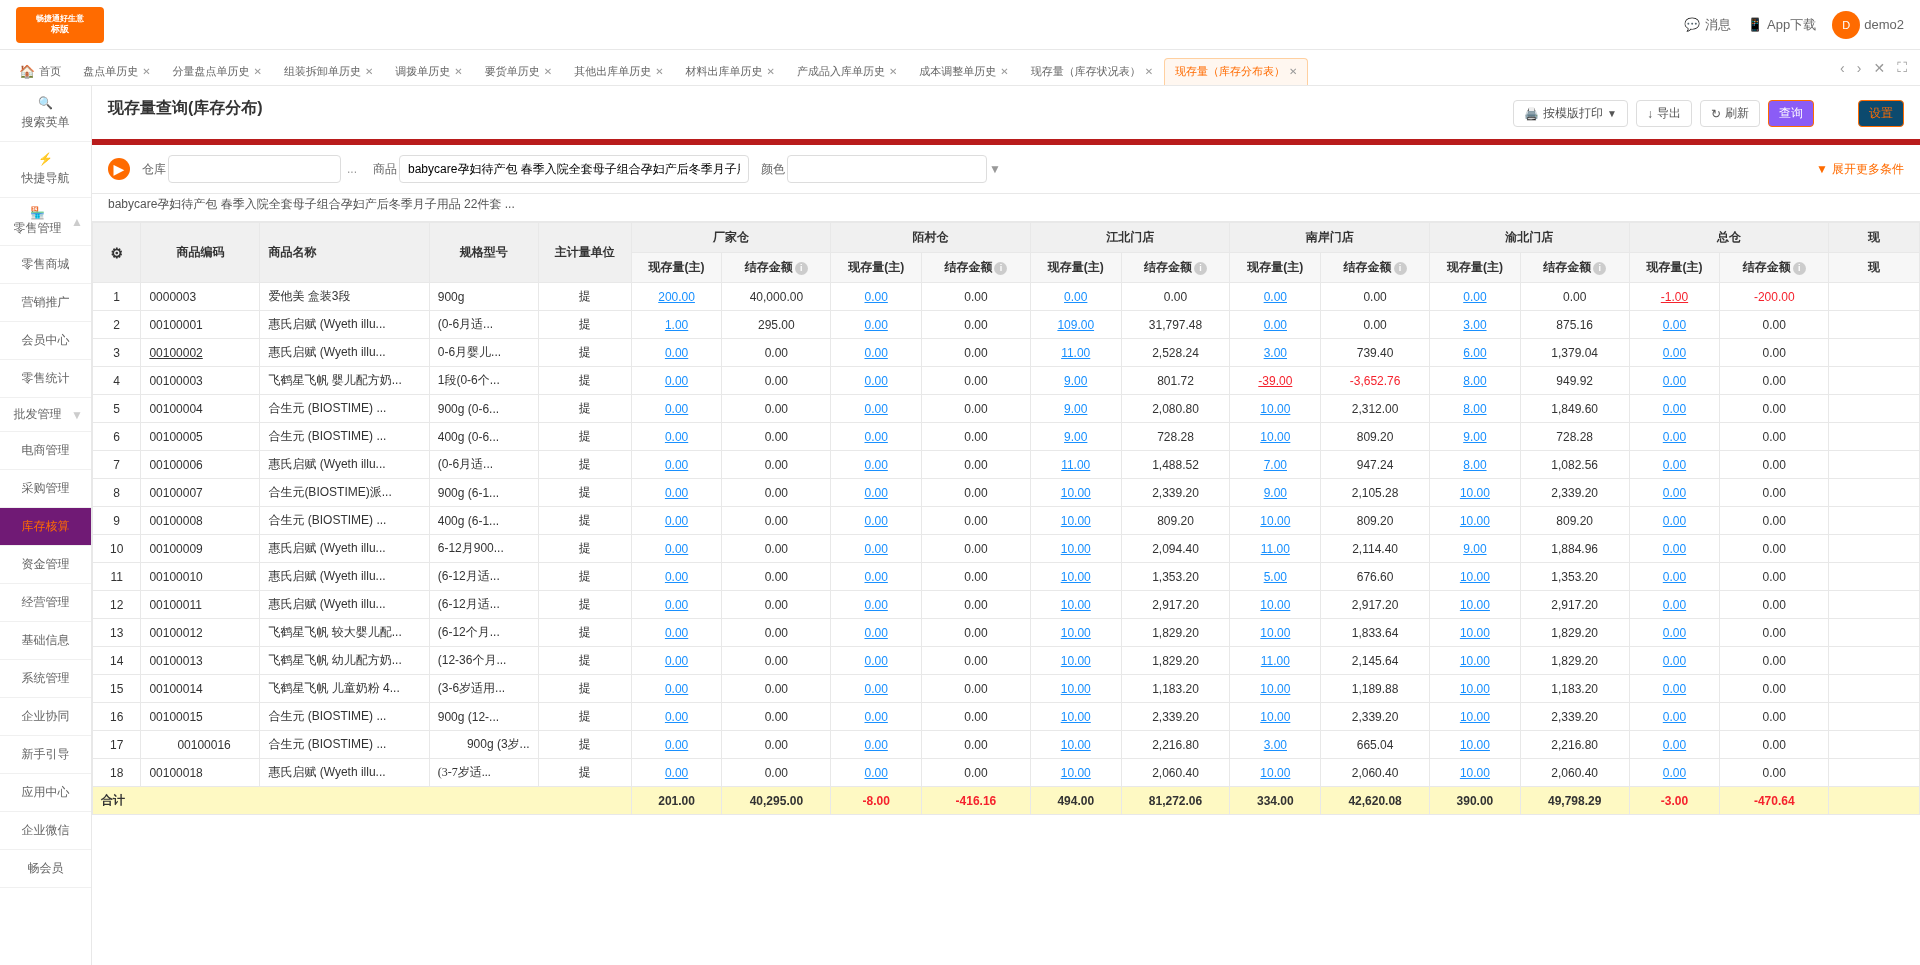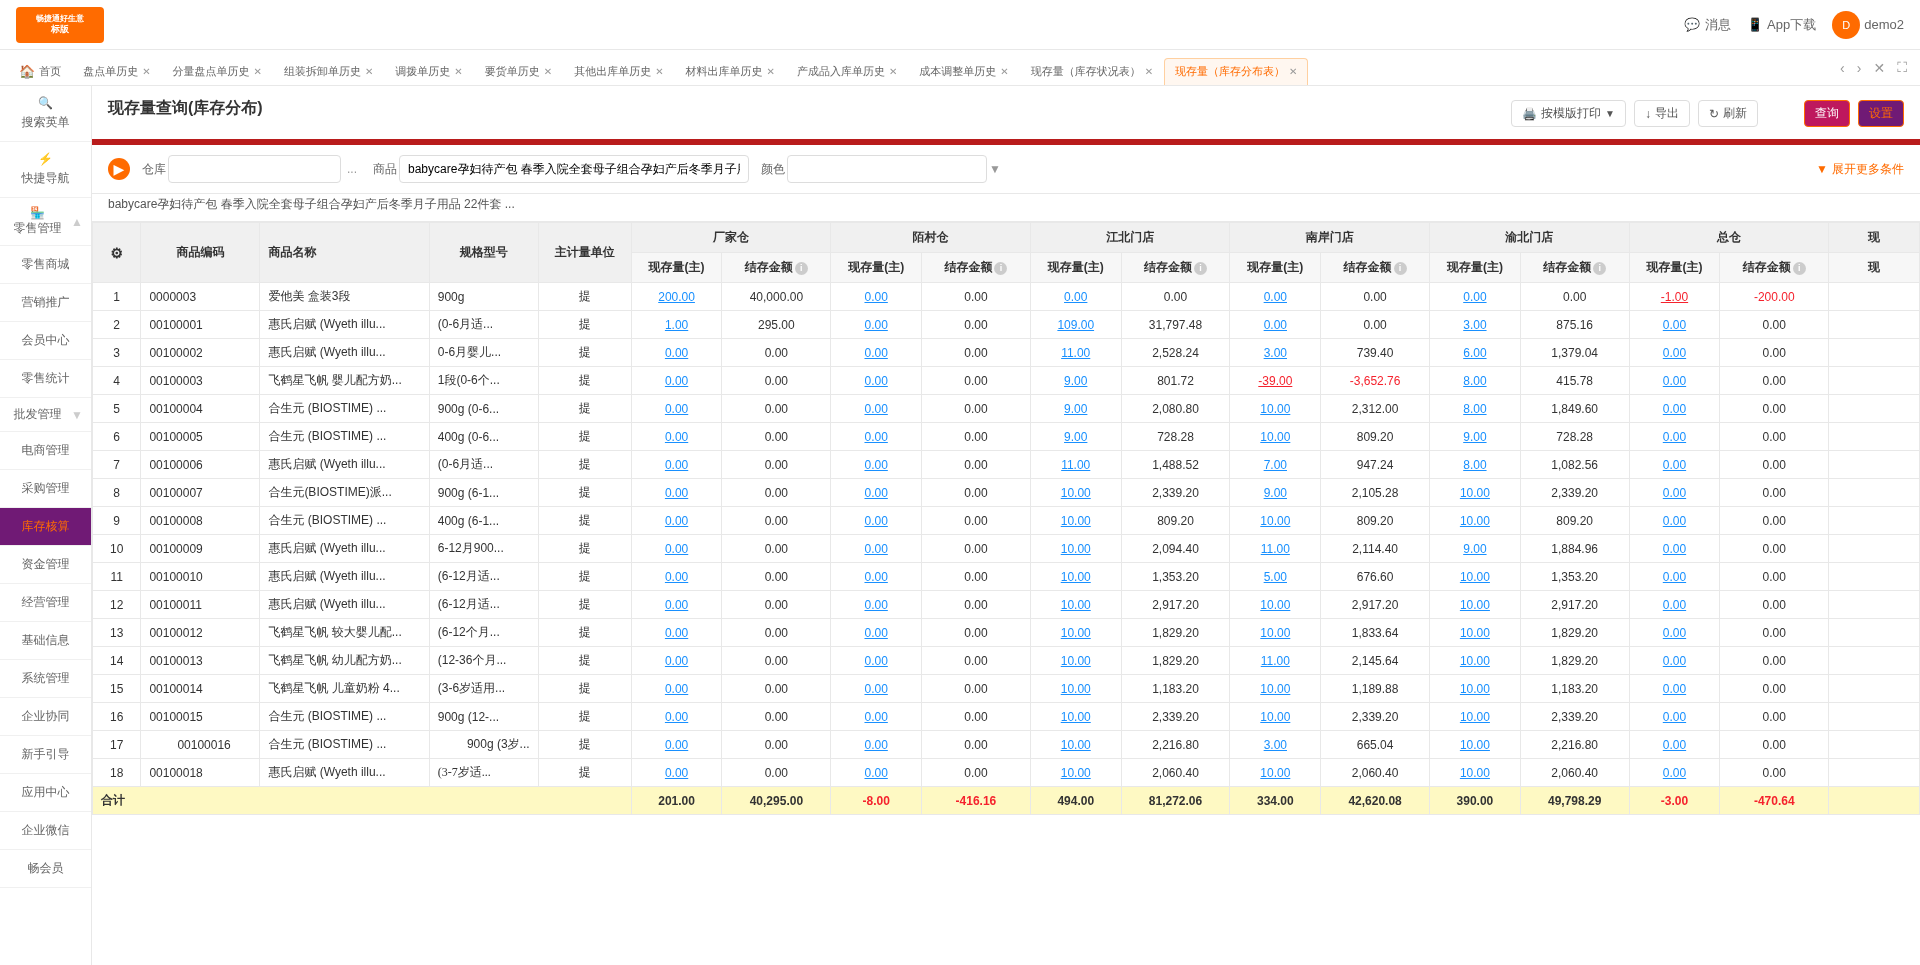--- a/index.html
+++ b/index.html
@@ -179,29 +179,29 @@
       gap: 4px;
       padding: 4px 10px;
       border: 1px solid #ddd;
       border-radius: 4px;
       background: #fff;
       cursor: pointer;
       font-size: 12px;
       color: #555;
     }
     .btn-orange {
-      background: #be185d;
+      background: #8b5cf6;
       color: white;
       border-color: #ff6b00;
-      margin-left: 38px;
     }
     .btn-white-orange {
-      background: #701a75;
+      background: #0c4a6e;
       color: #ff6b00;
       border-color: #ff6b00;
+      margin-left: 36px;
     }
 
     
     .filter-bar {
       background: #fff;
       padding: 10px 16px;
       border-bottom: 1px solid #e8e8e8;
       display: flex;
       align-items: center;
       gap: 12px;
@@ -625,21 +625,21 @@
     <td class="num-link">0.00</td>
     <td class="">0.00</td>
     <td class="num-link">3.00</td>
     <td>875.16</td>
     <td class="num-link">0.00</td>
     <td class="">0.00</td>
     <td></td>
   </tr>
           <tr>
     <td>3</td>
-    <td style="text-align:left;">00100002</td>
+    <td style="text-align:left;text-decoration:underline;">00100002</td>
     <td style="text-align:left; max-width:140px; overflow:hidden; text-overflow:ellipsis;">惠氏启赋 (Wyeth illu...</td>
     <td style="text-align:left;">0-6月婴儿...</td>
     <td>提</td>
     <td class="num-link">0.00</td>
     <td>0.00</td>
     <td class="num-link">0.00</td>
     <td>0.00</td>
     <td class="num-link">11.00</td>
     <td>2,528.24</td>
     <td class="num-link">3.00</td>
@@ -658,21 +658,21 @@
     <td>提</td>
     <td class="num-link">0.00</td>
     <td>0.00</td>
     <td class="num-link">0.00</td>
     <td>0.00</td>
     <td class="num-link">9.00</td>
     <td>801.72</td>
     <td class="num-link num-negative">-39.00</td>
     <td class="num-negative">-3,652.76</td>
     <td class="num-link">8.00</td>
-    <td>415.78</td>
+    <td>949.92</td>
     <td class="num-link">0.00</td>
     <td class="">0.00</td>
     <td></td>
   </tr>
           <tr>
     <td>5</td>
     <td style="text-align:left;">00100004</td>
     <td style="text-align:left; max-width:140px; overflow:hidden; text-overflow:ellipsis;">合生元 (BIOSTIME) ...</td>
     <td style="text-align:left;">900g (0-6...</td>
     <td>提</td>

